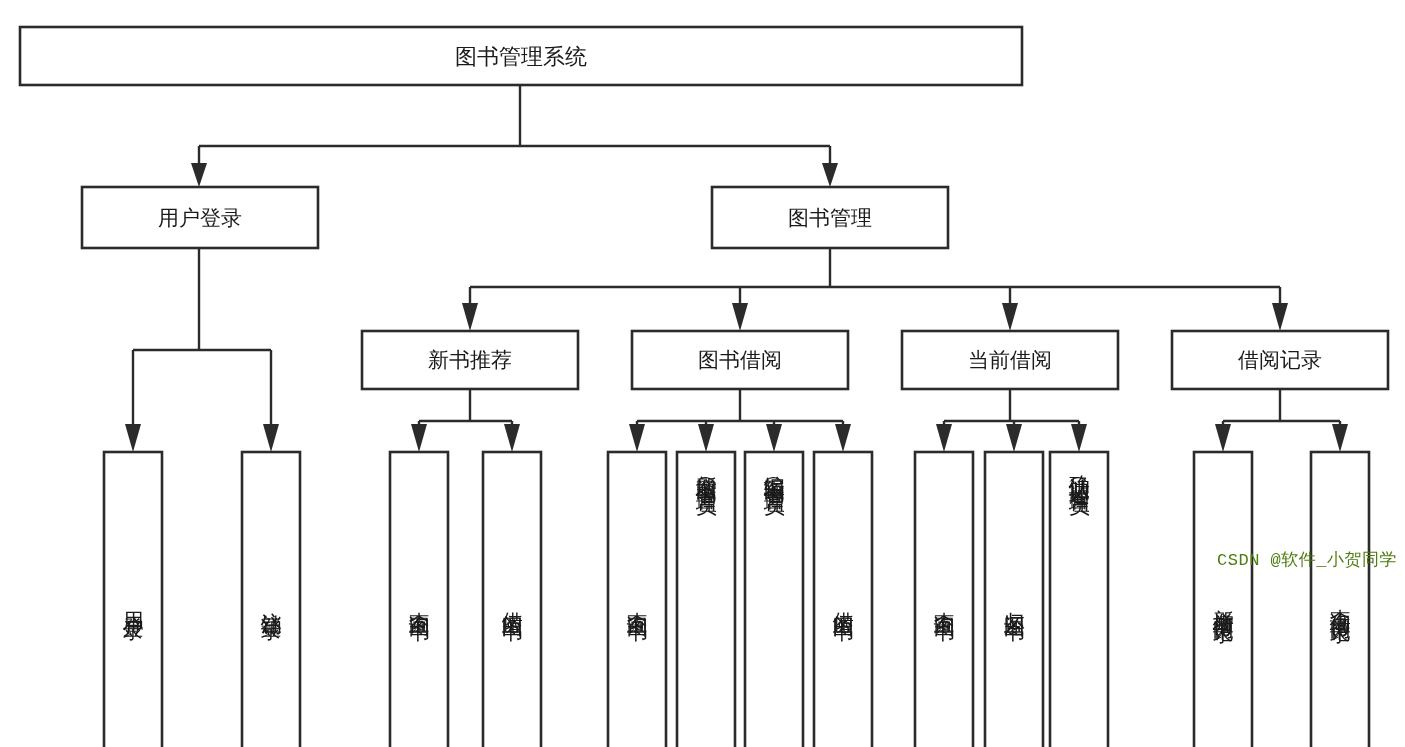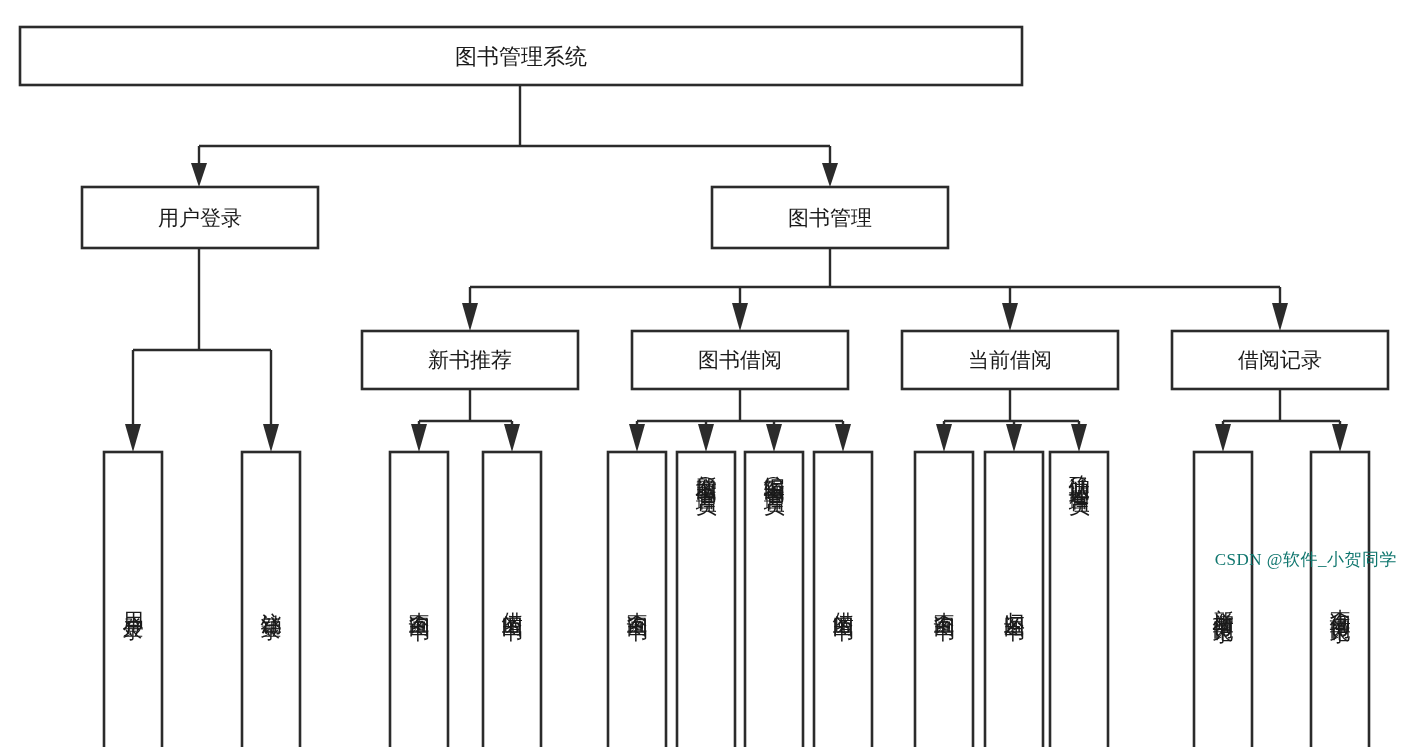--- a/index.html
+++ b/index.html
@@ -68,23 +68,23 @@
     line-height: 1.16;
     letter-spacing: 3px;
     color: #1a1a1a;
     white-space: nowrap;
     text-align: center;
   }
   .watermark {
     position: absolute;
     right: 8px;
     bottom: 6px;
-    font-family: Liberation Serif, serif;
+    font-family: Liberation Mono, monospace;
     font-size: 17px;
-    color: #0f766e;
+    color: #4d7c0f;
     letter-spacing: 0.5px;
     user-select: none;
   }
 </style>
 </head>
 <body>
 
 <div id="diagram-root">
 
   <svg class="flow" viewBox="0 0 1405 747">

